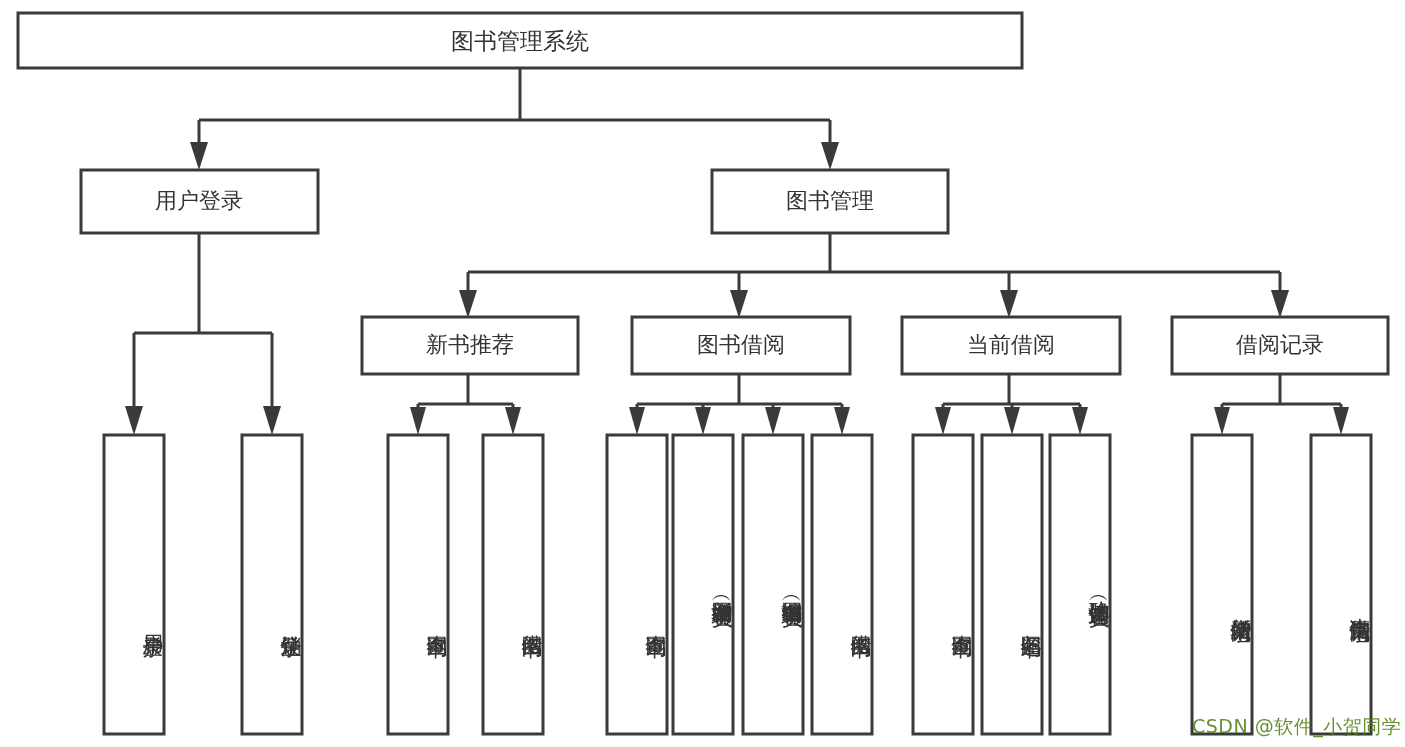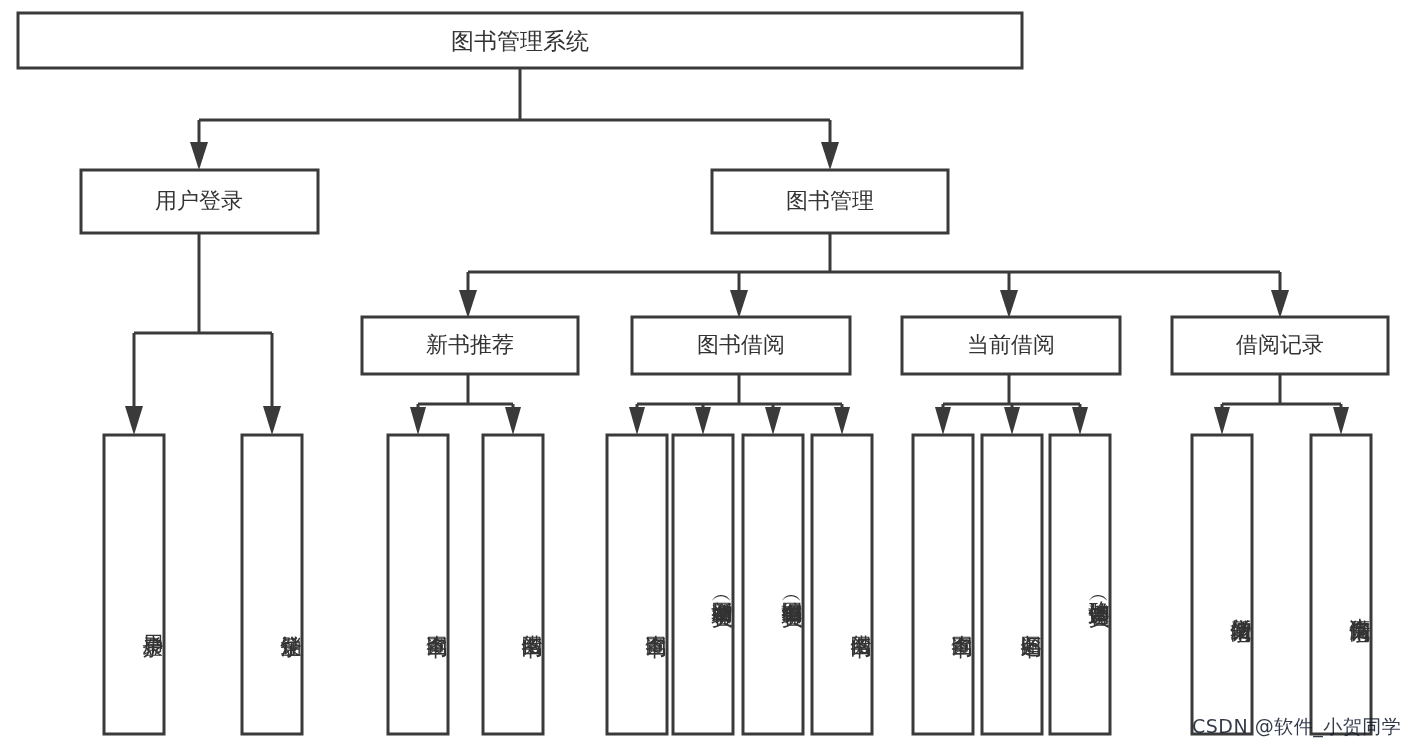--- a/index.html
+++ b/index.html
@@ -67,21 +67,21 @@
     letter-spacing: 1px;
     display: flex;
     align-items: flex-start;
     justify-content: center;
     pointer-events: none;
   }
   .watermark {
     position: absolute;
     font-family: "DejaVu Sans", "Liberation Sans", sans-serif;
     font-size: 19px;
-    color: #0f172a;
+    color: #4d7c0f;
     opacity: 0.85;
     white-space: nowrap;
     letter-spacing: 0.5px;
   }
 </style>
 </head>
 <body>
 
 <div id="diagram-root">
 

